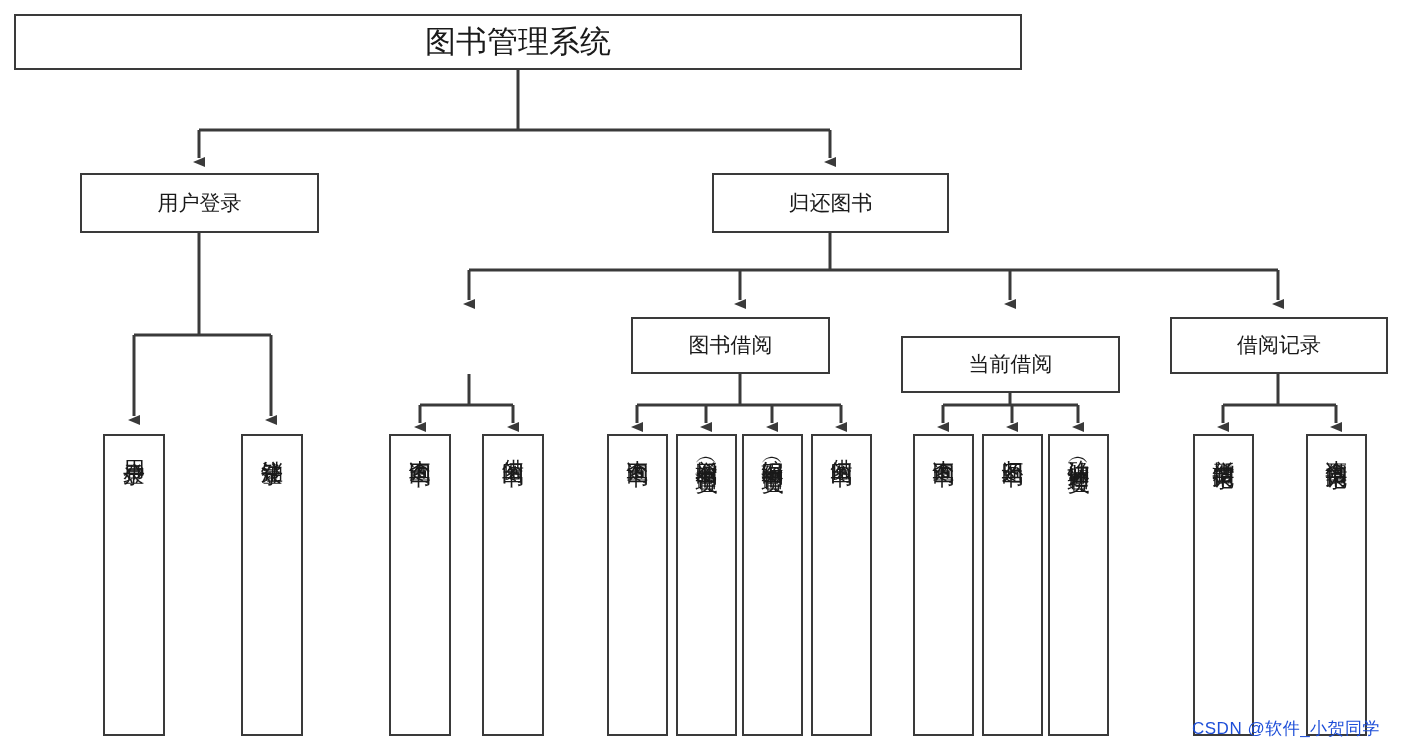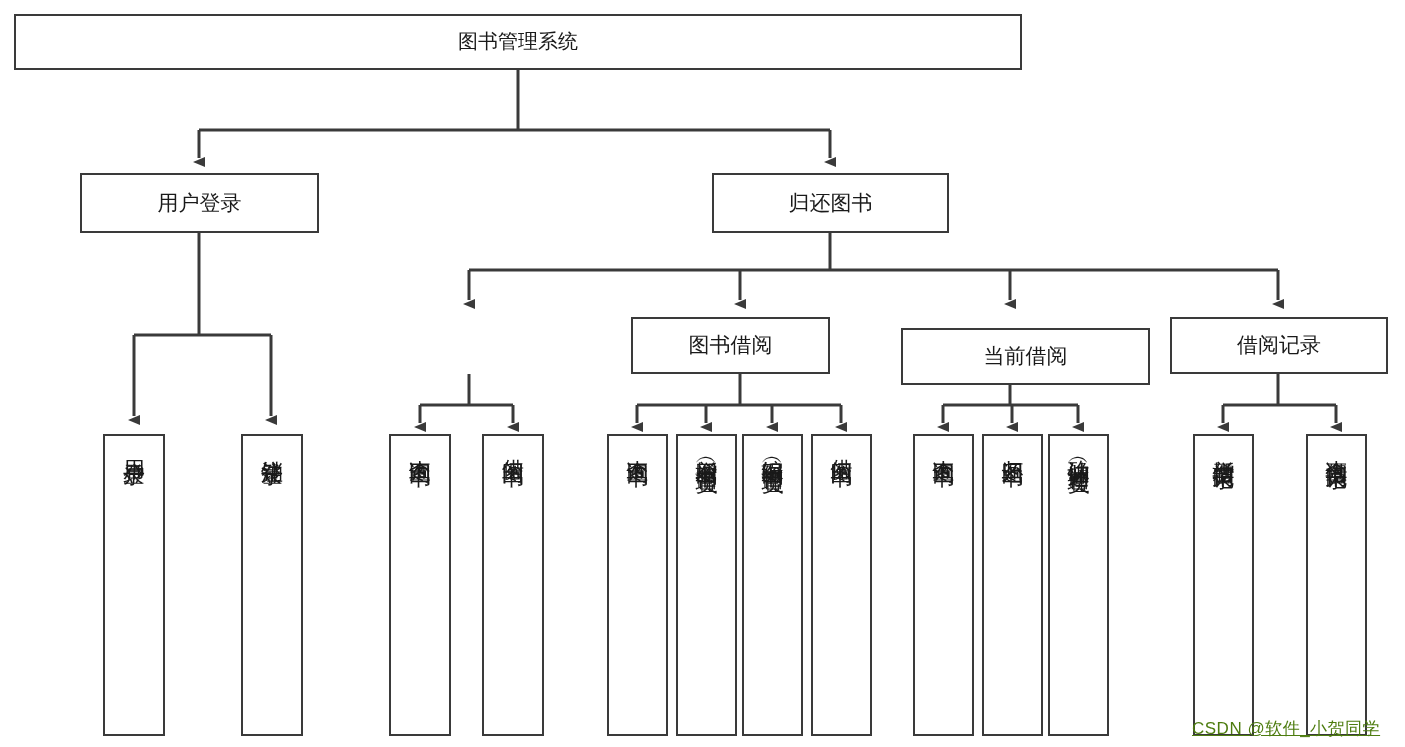--- a/index.html
+++ b/index.html
@@ -30,42 +30,41 @@
     align-items:center;
     justify-content:center;
     color:#1a1a1a;
   }
   .node .lbl{
     display:block;
     text-align:center;
     line-height:1.18;
     white-space:nowrap;
   }
-  .node-root .lbl{ font-size:20px; }
+  .node-root .lbl{ font-size:31px; }
   .node-l2 .lbl{ font-size:21px; }
   .node-l3 .lbl{ font-size:21px; }
   .node-leaf{
     align-items:flex-start;
     padding-top:6px;
   }
   .node-leaf .lbl{
     writing-mode:vertical-rl;
     text-orientation:upright;
     font-size:22px;
     letter-spacing:2px;
     line-height:1.0;
     white-space:nowrap;
   }
   .watermark{
     position:absolute;
     font-size:17px;
-    color:#4d7c0f;
+    color:#1d4ed8;
     white-space:nowrap;
     letter-spacing:0.5px;
-    text-decoration:underline;
   }
 </style>
 </head>
 <body>
 
 <div id="stage">
 
   <svg id="wires" viewBox="0 0 1405 747">
     <defs>
       <marker id="arrow" markerWidth="10" markerHeight="12" refX="1" refY="6" orient="auto" markerUnits="userSpaceOnUse">
@@ -123,21 +122,21 @@
   <div class="node node-l2" style="left:80px;top:173px;width:239px;height:60px;">
     <span class="lbl">用户登录</span>
   </div>
   <div class="node node-l2" style="left:712px;top:173px;width:237px;height:60px;">
     <span class="lbl">归还图书</span>
   </div>
 
   <div class="node node-l3" style="left:631px;top:317px;width:199px;height:57px;">
     <span class="lbl">图书借阅</span>
   </div>
-  <div class="node node-l3" style="left:901px;top:328px;width:249px;height:57px;">
+  <div class="node node-l3" style="left:901px;top:336px;width:219px;height:57px;">
     <span class="lbl">当前借阅</span>
   </div>
   <div class="node node-l3" style="left:1170px;top:317px;width:218px;height:57px;">
     <span class="lbl">借阅记录</span>
   </div>
 
   <div class="node node-leaf" style="left:103px;top:434px;width:62px;height:302px;">
     <span class="lbl">用户登录</span>
   </div>
   <div class="node node-leaf" style="left:241px;top:434px;width:62px;height:302px;">

